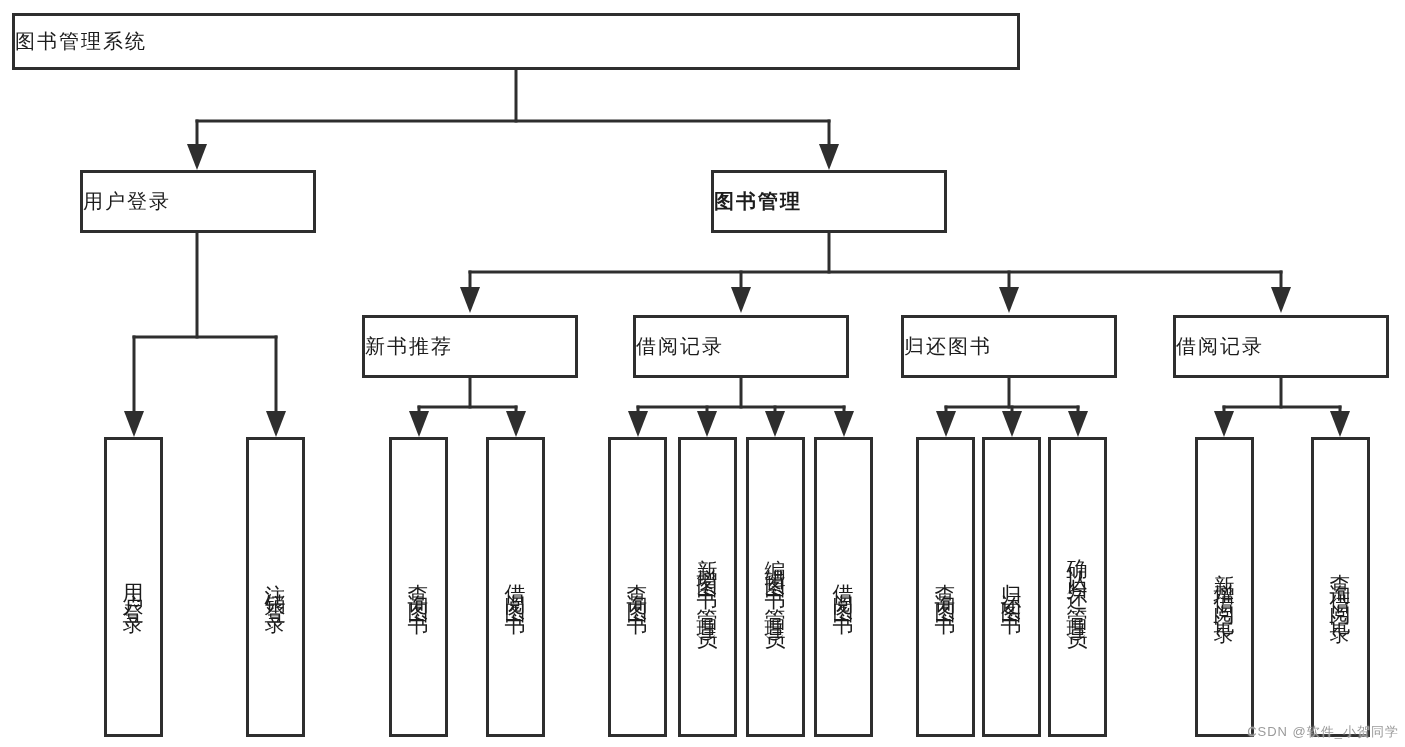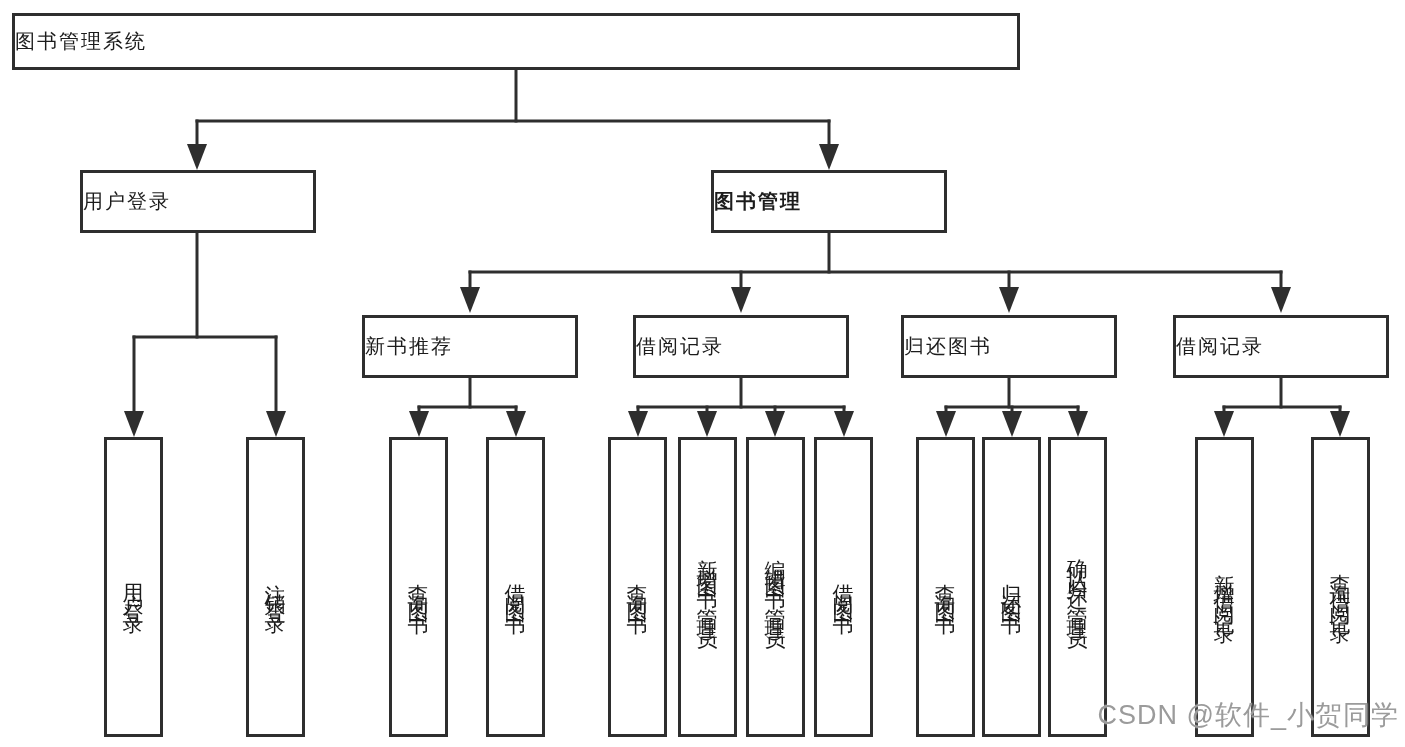--- a/index.html
+++ b/index.html
@@ -54,22 +54,22 @@
     writing-mode: vertical-rl;
     font-size: 21px;
     line-height: 1;
     letter-spacing: 10px;
     color: #1c1c1c;
     white-space: nowrap;
   }
   .watermark {
     position: absolute;
     right: 6px;
-    bottom: 14px;
-    font-size: 27px;
+    bottom: 6px;
+    font-size: 13px;
     color: #9b9b9b;
     text-shadow: 0 0 2px #ffffff;
     letter-spacing: 1px;
     pointer-events: none;
   }
   .stroke { stroke: #2e2e2e; stroke-width: 3; fill: none; stroke-linecap: square; }
   .arrow  { fill: #2e2e2e; stroke: none; }
 </style>
 </head>
 <body>

